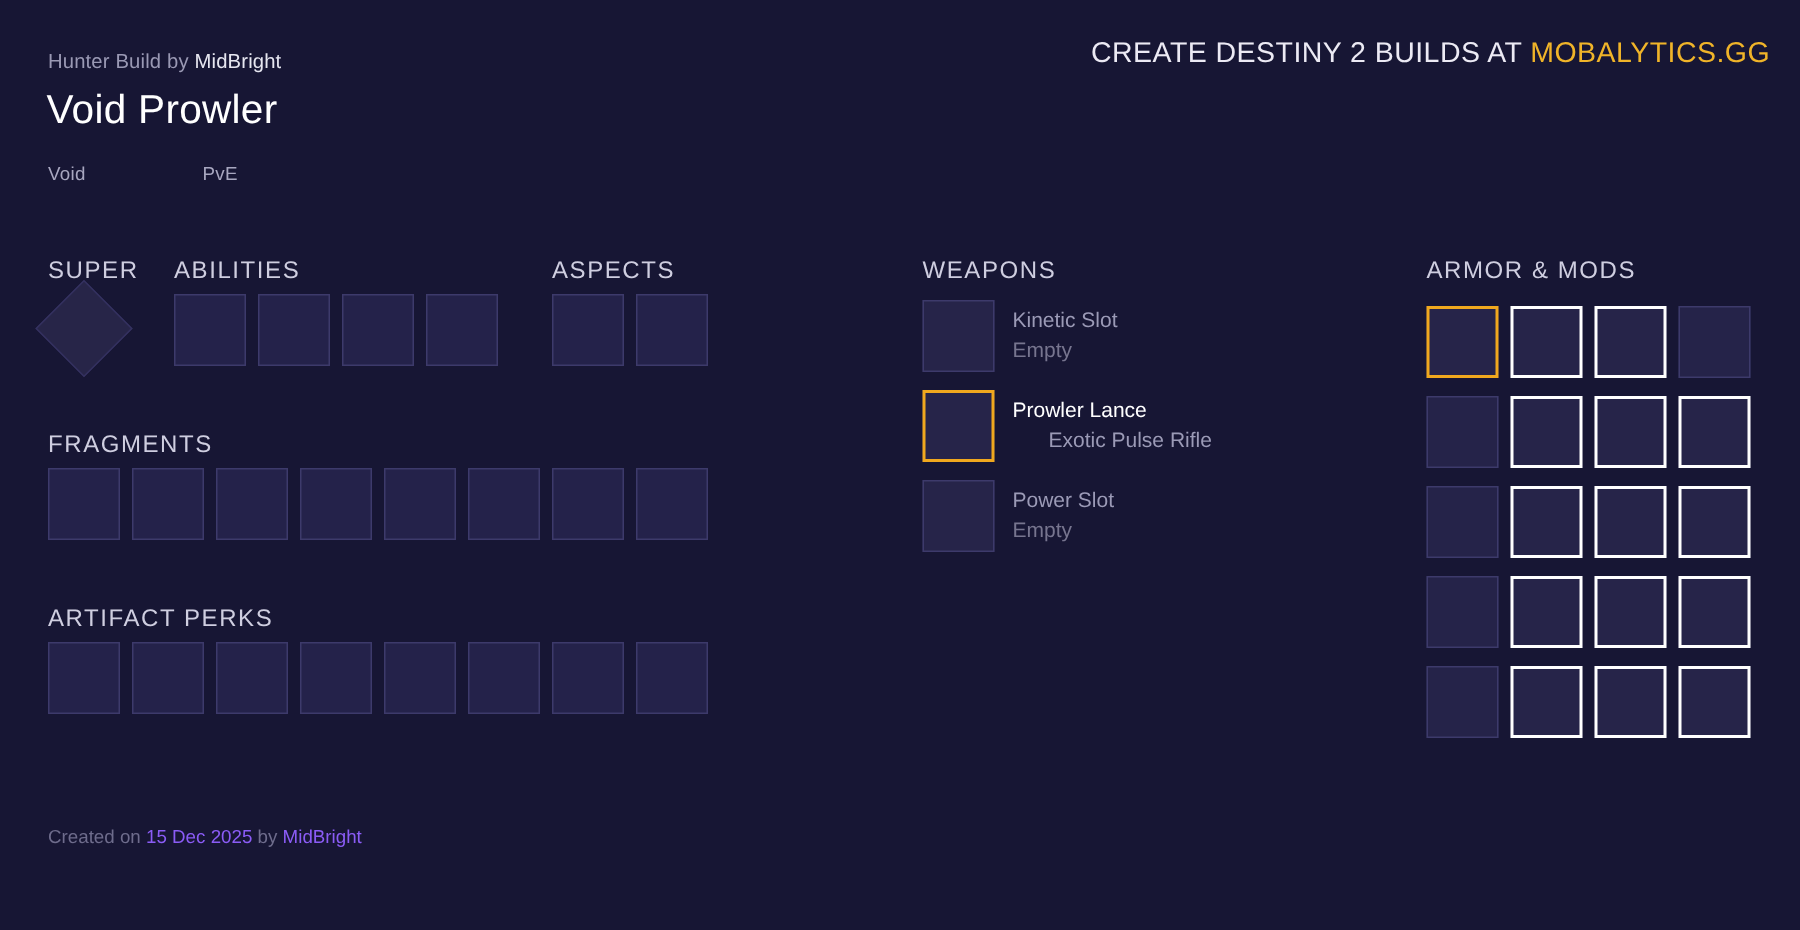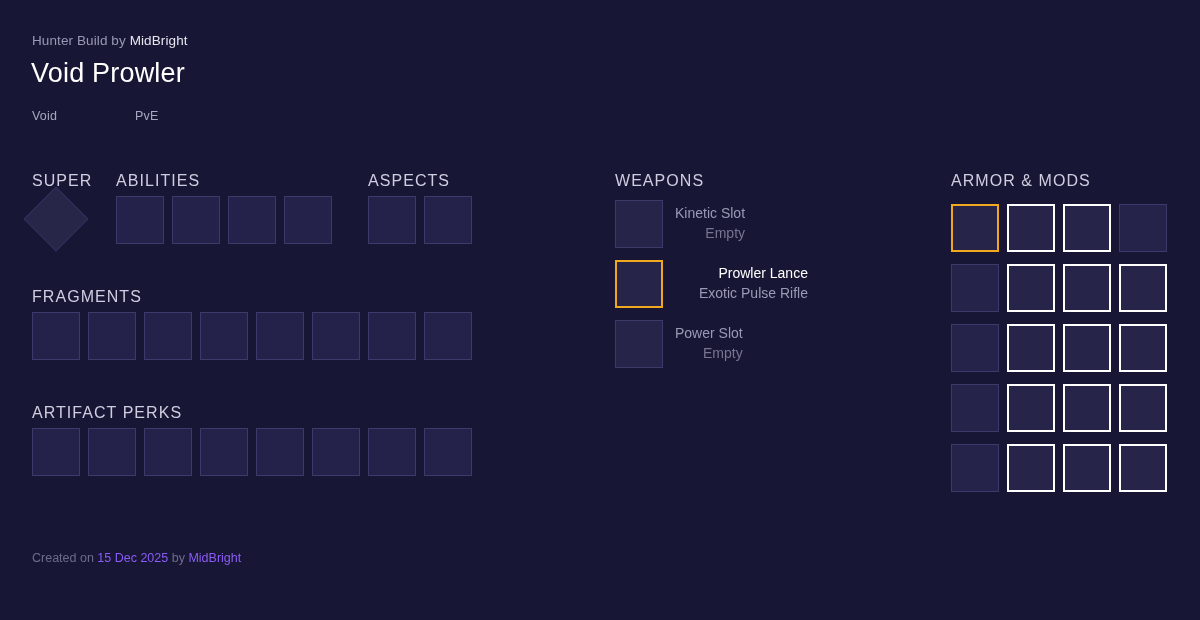--- a/index.html
+++ b/index.html
@@ -89,21 +89,21 @@
   .super-diamond {
     position: absolute;
     left: 33px; top: 196px;
     width: 46px; height: 46px;
     background: #272548;
     border: 1px solid #343160;
     transform: rotate(45deg);
   }
 
   
-  .weapon-row { position: absolute; left: 615px; display: flex; align-items: flex-start; text-align: right; }
+  .weapon-row { position: absolute; left: 615px; display: flex; align-items: flex-start; }
   .weapon-icon {
     width: 48px; height: 48px;
     background: #262449;
     border: 1px solid #3d3a6b;
     flex: 0 0 auto;
   }
   .weapon-icon.gold { border: 2px solid #f0a81e; }
   .weapon-text { margin-left: 12px; padding-top: 3px; }
   .weapon-name { font-size: 14px; color: #9b9ab6; white-space: nowrap; line-height: 20px; }
   .weapon-name.filled { color: #ffffff; }
@@ -125,20 +125,24 @@
 
 <div class="page">
 
   <div class="header-byline">
     <span>Hunter Build by</span>
     <span class="author">MidBright</span>
   </div>
 
   <h1 class="build-title">Void Prowler</h1>
 
+  <div class="promo">
+    <span>CREATE DESTINY 2 BUILDS AT</span>
+    <span class="brand">MOBALYTICS.GG</span>
+  </div>
 
   <div class="tags">
     <span class="tag tag-0">Void</span>
     <span class="tag tag-1">PvE</span>
   </div>
 
   <div class="sec-label" style="left:32px; top:172px;">SUPER</div>
   <div class="super-diamond"></div>
 
   <div class="sec-label" style="left:116px; top:172px;">ABILITIES</div>

